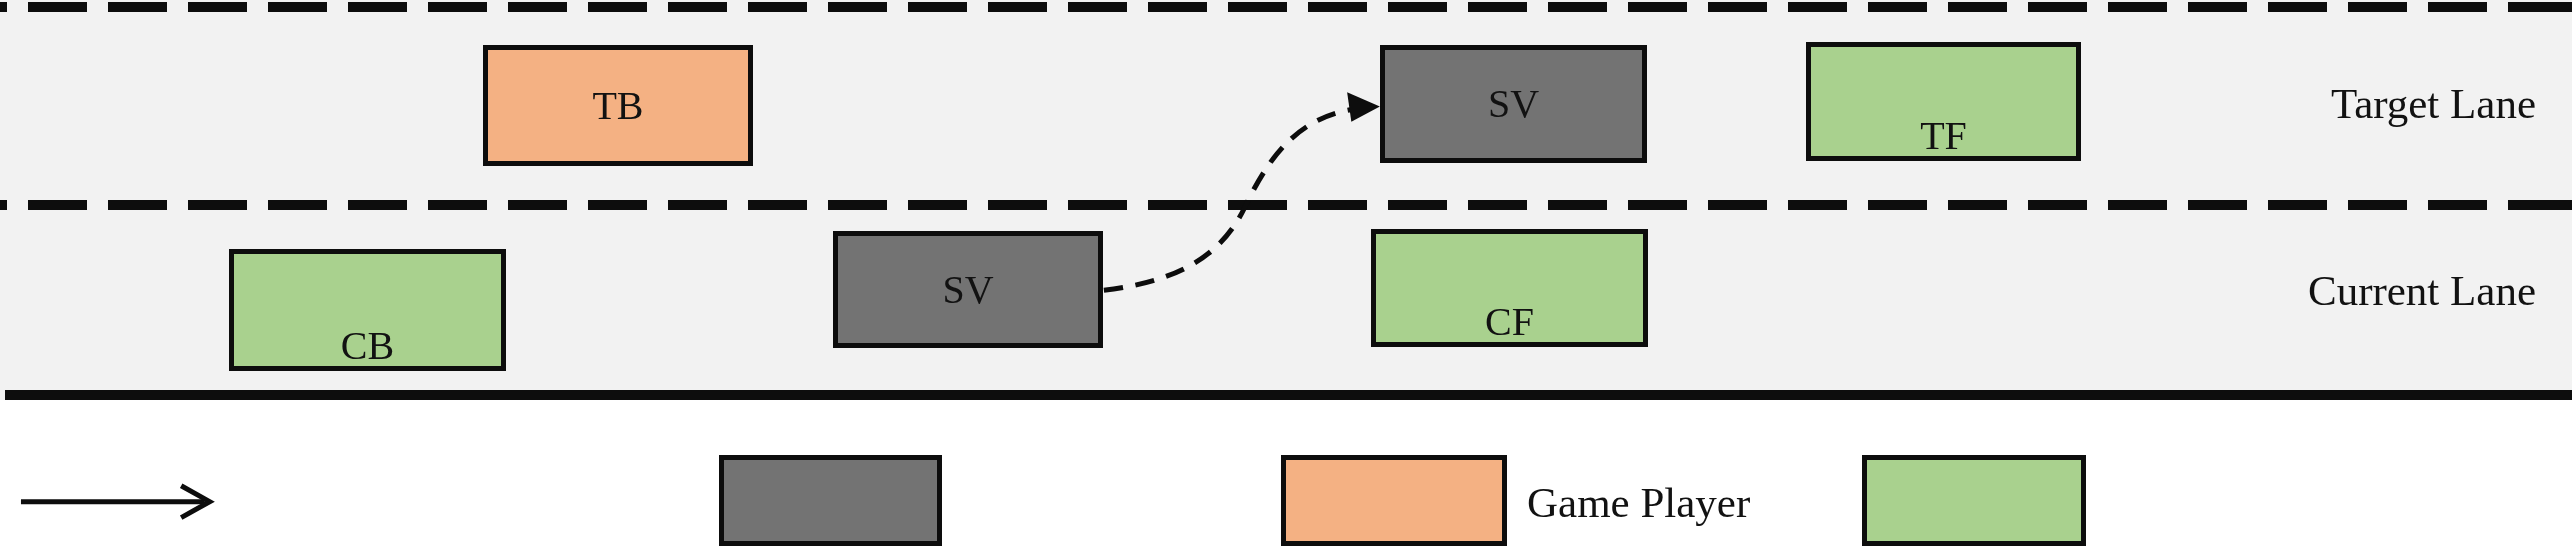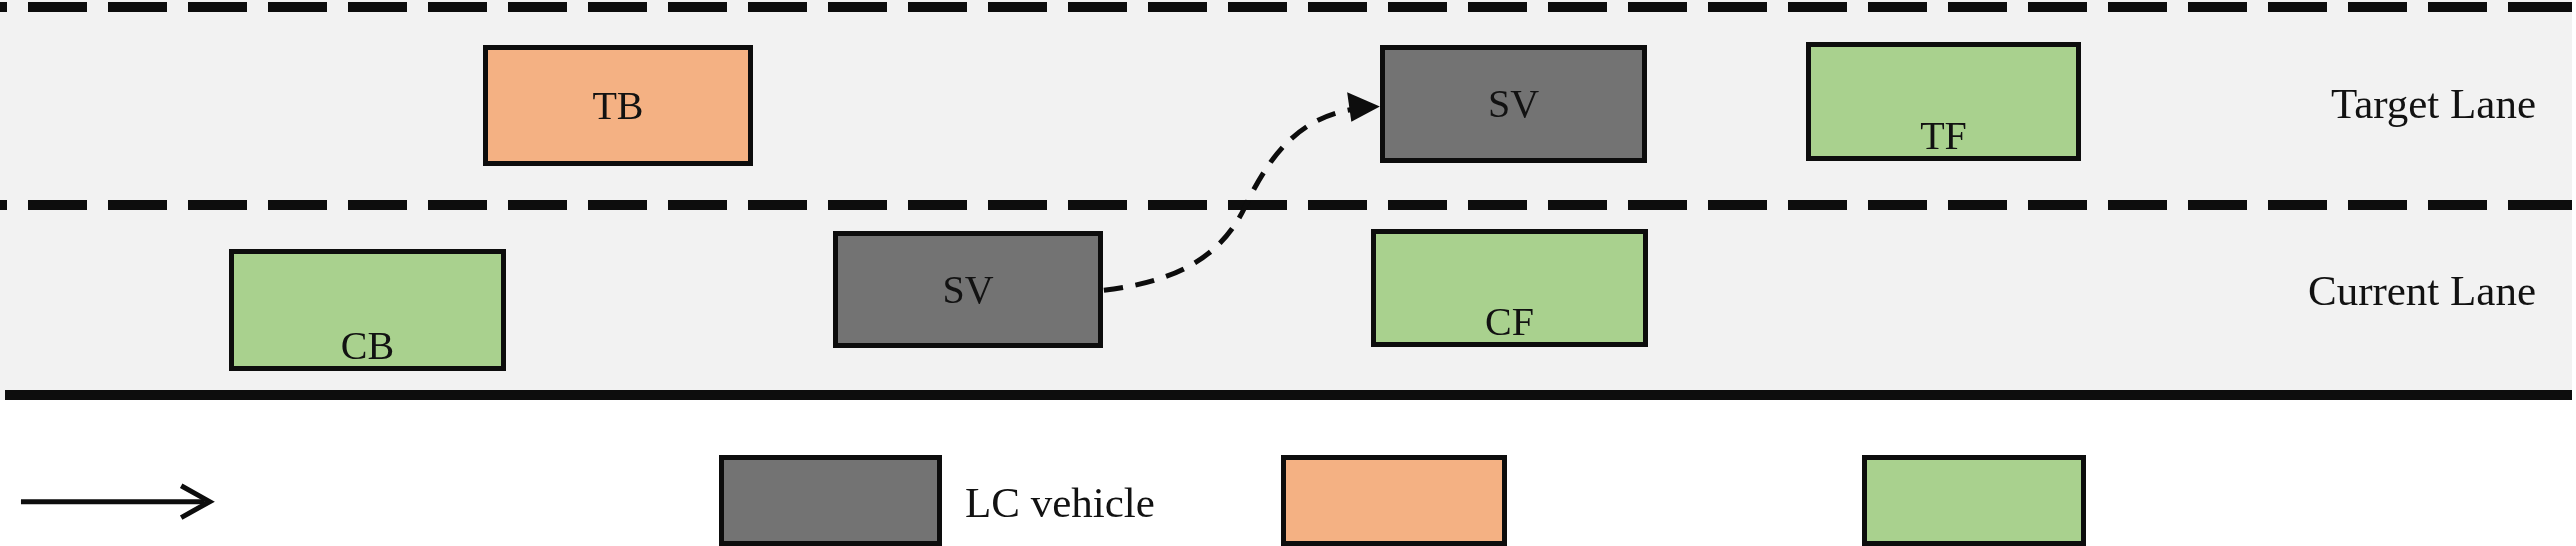--- a/index.html
+++ b/index.html
@@ -135,20 +135,20 @@
     </g>
 
     <g>
       <line x1="25" y1="598" x2="244" y2="598" stroke="#0d0d0d" stroke-width="6"></line>
       <polyline points="216,579 250,598 216,617" fill="none" stroke="#0d0d0d" stroke-width="6"></polyline>
     </g>
   </svg>
 
 
   <div class="legend-swatch v-blue sw-lc"></div>
-  <div class="legend-label lbl-lc">LC vehicle</div>
 
   <div class="legend-swatch v-orange sw-player"></div>
+  <div class="legend-label lbl-player">Game Player</div>
 
   <div class="legend-swatch v-green sw-other"></div>
 
 </div>
 
 
 </body></html>

